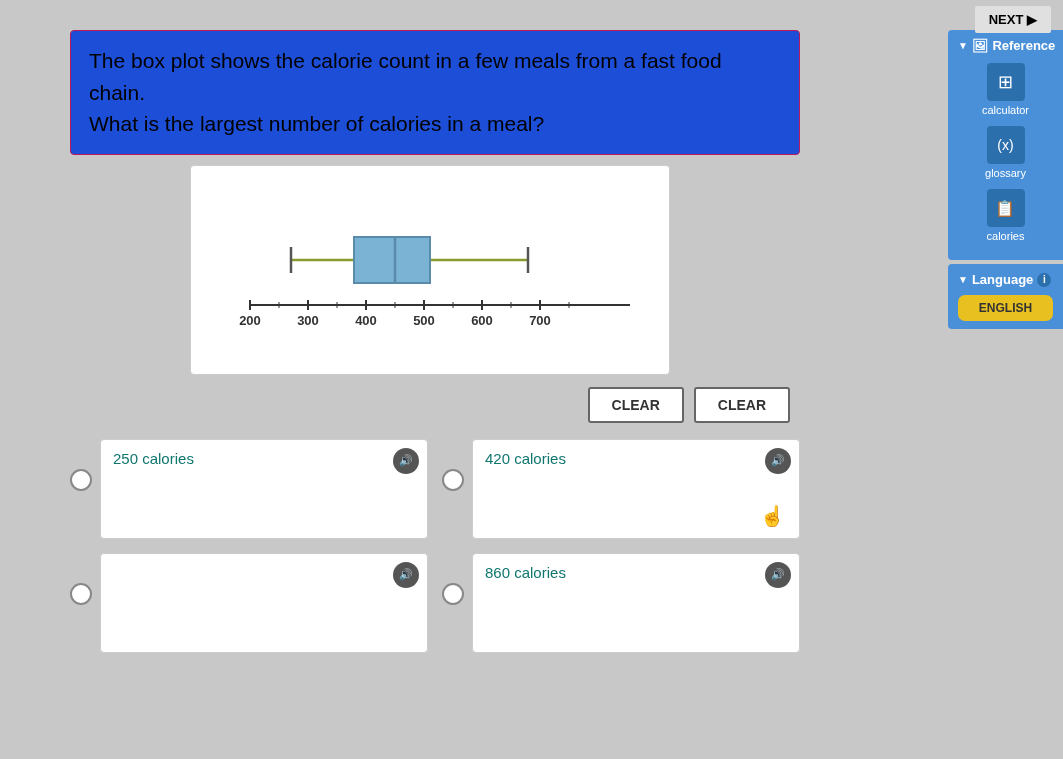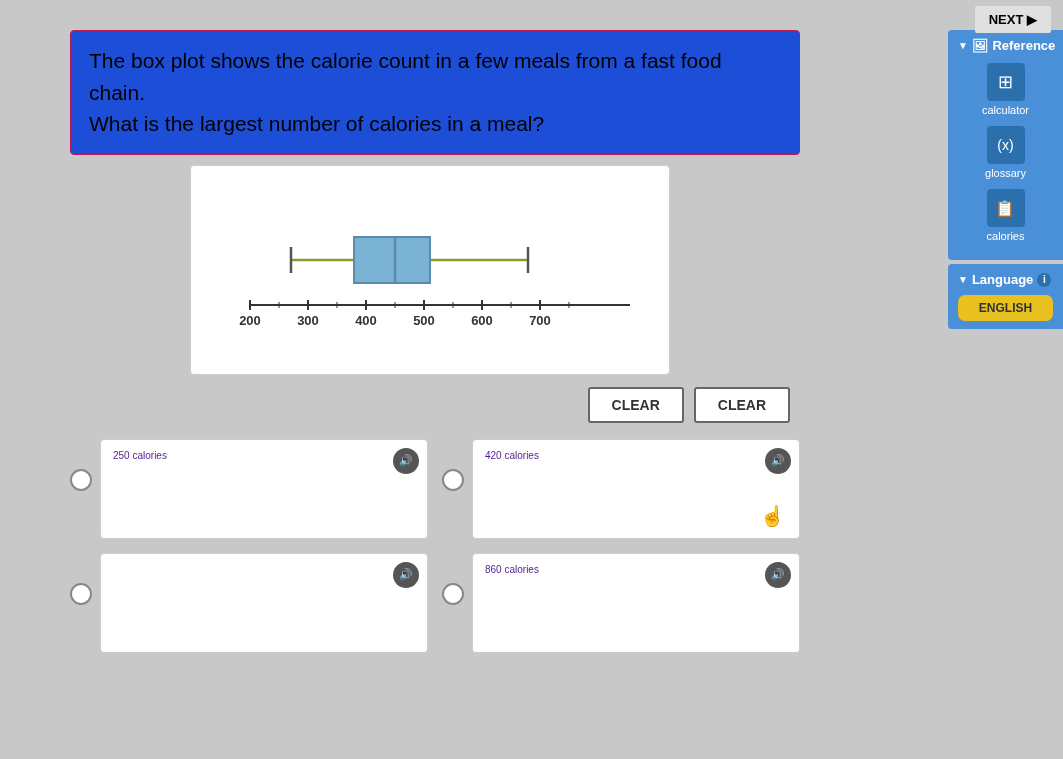--- a/index.html
+++ b/index.html
@@ -139,22 +139,22 @@
       background: white;
       border: 1px solid #ccc;
       border-radius: 4px;
       flex: 1;
       min-height: 100px;
       padding: 10px 12px;
       position: relative;
     }
 
     .answer-card-label {
-      font-size: 10px;
-      color: #4c1d95;
+      font-size: 15px;
+      color: #0f766e;
       margin-bottom: 6px;
     }
 
     .audio-btn {
       position: absolute;
       top: 8px;
       right: 8px;
       background: #555;
       border: none;
       border-radius: 50%;

